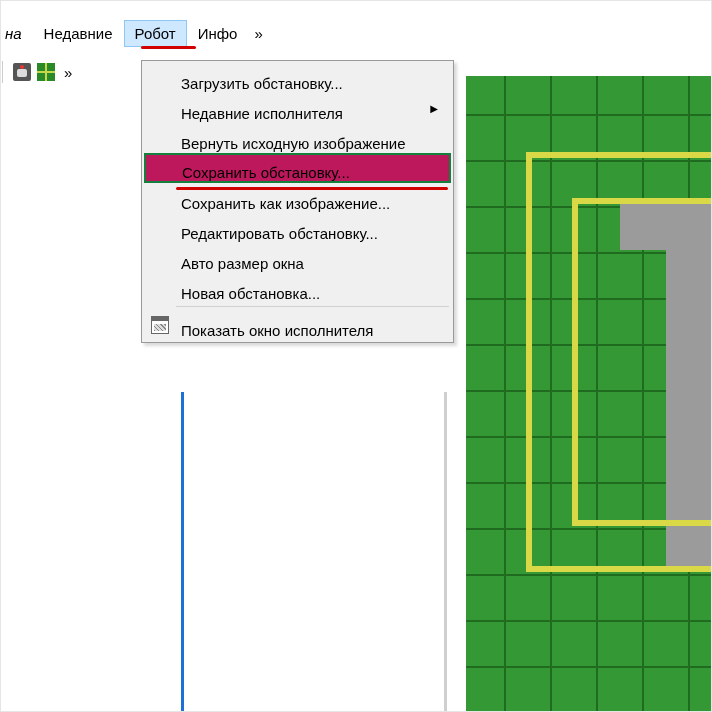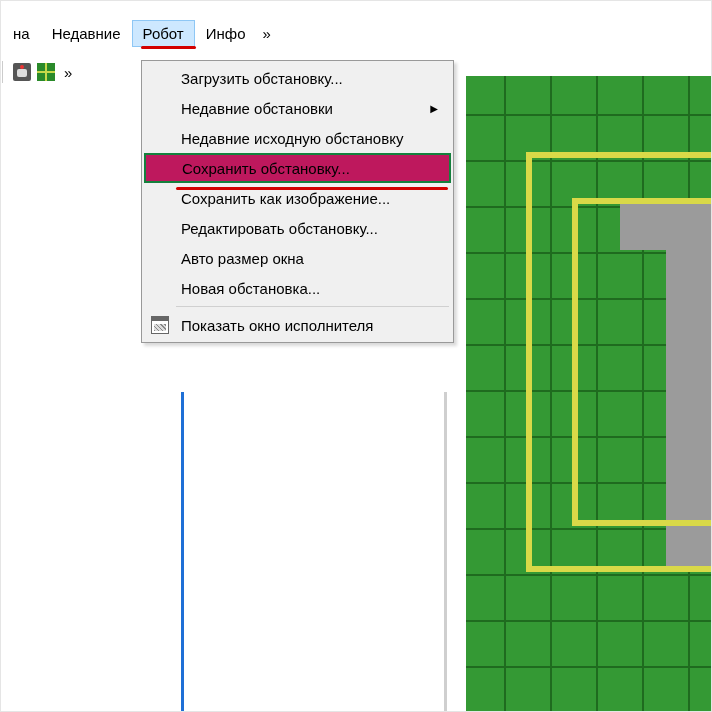--- a/index.html
+++ b/index.html
@@ -3,21 +3,21 @@
 <meta charset="utf-8">
 <style>
   * { box-sizing: border-box; margin: 0; padding: 0; }
   html, body { width: 712px; height: 712px; overflow: hidden; font-family: "Segoe UI", Tahoma, sans-serif; font-size: 15px; background: #fff; }
   .root { position: relative; width: 712px; height: 712px; background: #fff; }
 
   
   .menubar { position: absolute; top: 18px; left: 0; right: 0; height: 30px; display: flex; align-items: center; }
   .menu-item { padding: 4px 10px; color: #000; cursor: default; border: 1px solid transparent; }
   .menu-item.active { background: #cde8ff; border: 1px solid #8ec7f5; }
-  .menu-item.partial { padding-left: 12px; }
+  .menu-item.partial { padding-left: 4px; font-style: italic; }
   .menu-more { padding: 4px 6px; }
   .underline-robot { position: absolute; top: 46px; left: 141px; width: 55px; height: 3px; background: #d30000; border-radius: 2px; }
 
   
   .toolbar { position: absolute; top: 59px; left: 0; height: 26px; display: flex; align-items: center; gap: 4px; }
   .tb-sep { width: 4px; height: 22px; border-left: 1px solid #ccc; margin: 0 2px; }
   .tb-icon { width: 20px; height: 20px; display: flex; align-items: center; justify-content: center; }
   .tb-more { padding: 0 4px; }
 
   .icon-joystick {
@@ -52,21 +52,21 @@
     background: repeating-linear-gradient(45deg,#888,#888 1px,#ddd 1px,#ddd 3px);
   }
 
   
   .dropdown {
     position: absolute; top: 60px; left: 141px; width: 313px;
     background: #f0f0f0; border: 1px solid #999; box-shadow: 3px 3px 3px rgba(0,0,0,0.15);
     padding: 2px;
   }
   .dd-item {
-    position: relative; height: 30px; padding-left: 36px; display: flex; align-items: center;
+    position: relative; height: 30px; padding-left: 36px; display: flex; align-items: flex-end;
     border: 1px solid transparent;
   }
   .dd-item.hover { background: #be185d; border: 2px solid #15803d; }
   .dd-item .arrow { position: absolute; right: 12px; top: 50%; transform: translateY(-50%); font-size: 10px; }
   .dd-sep { height: 1px; margin: 3px 2px 3px 32px; background: #d0d0d0; }
   .dd-icon { position: absolute; left: 6px; top: 50%; transform: translateY(-50%); width: 18px; height: 18px; }
   .underline-save { position: absolute; top: 187px; left: 176px; width: 272px; height: 3px; background: #d30000; border-radius: 2px; z-index: 5; }
 
   
   .blue-bar { position: absolute; top: 392px; left: 181px; width: 3px; height: 320px; background: #1e6fd6; }
@@ -147,25 +147,25 @@
         <div class="icon-grid"></div>
       </div>
     <span class="tb-more">»</span>
   </div>
 
   <div class="dropdown">
     <div class="dd-item">
         <span>Загрузить обстановку...</span>
       </div>
     <div class="dd-item">
-      <span>Недавние обстановки</span>
+      <span>Недавние исполнителя</span>
       <span class="arrow">▶</span>
     </div>
     <div class="dd-item">
-        <span>Недавние исходную обстановку</span>
+        <span>Вернуть исходную изображение</span>
       </div>
     <div class="dd-item hover">
         <span>Сохранить обстановку...</span>
       </div>
     <div class="dd-item">
         <span>Сохранить как изображение...</span>
       </div>
     <div class="dd-item">
         <span>Редактировать обстановку...</span>
       </div>

